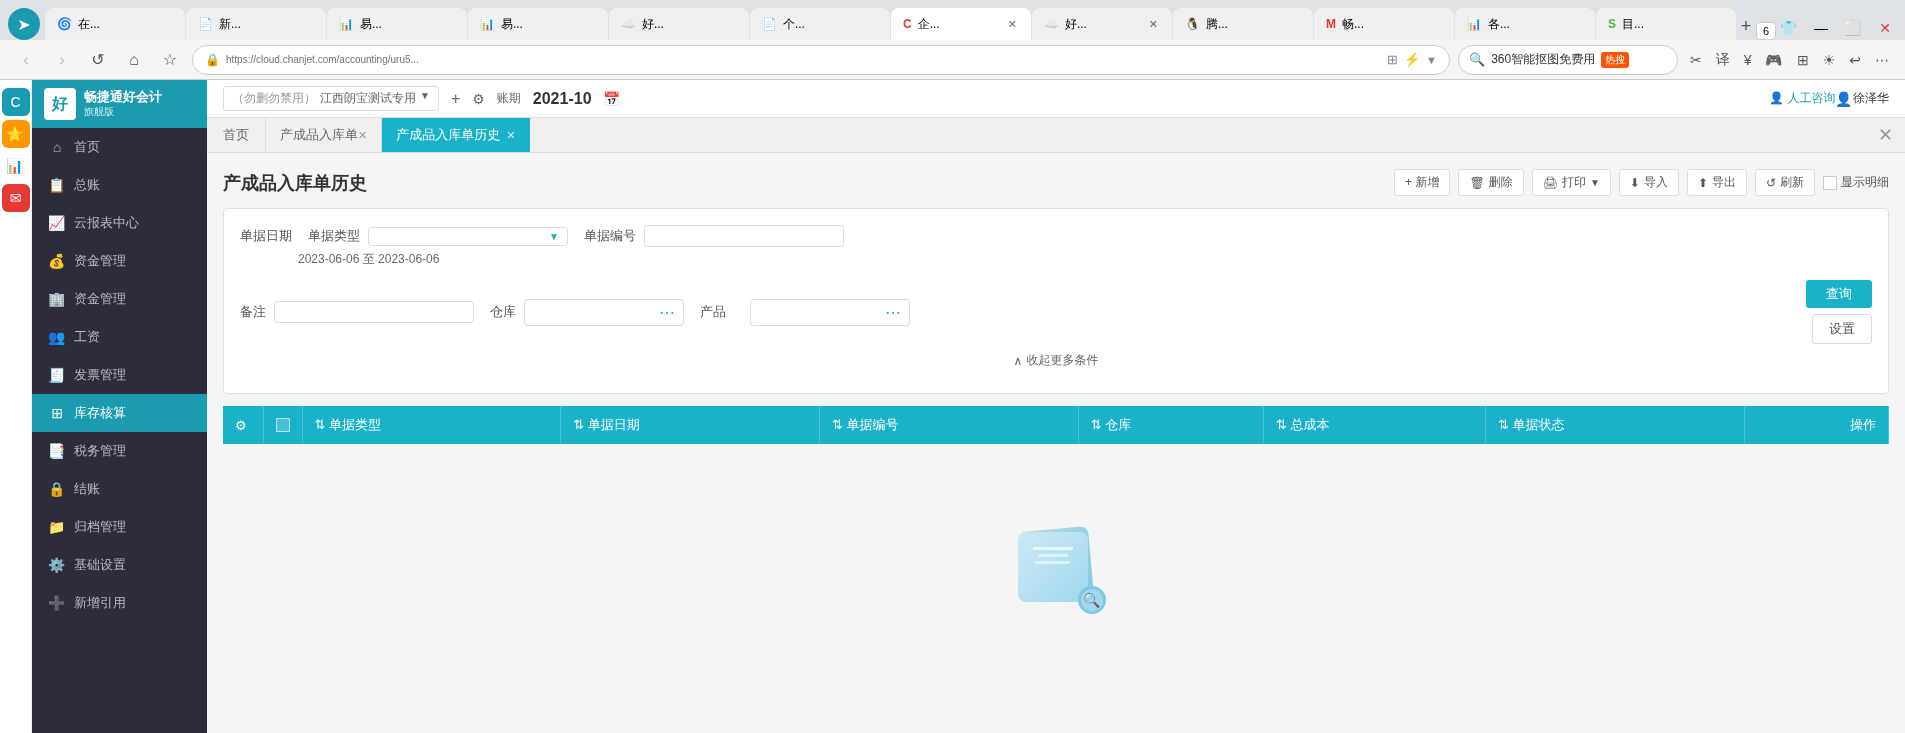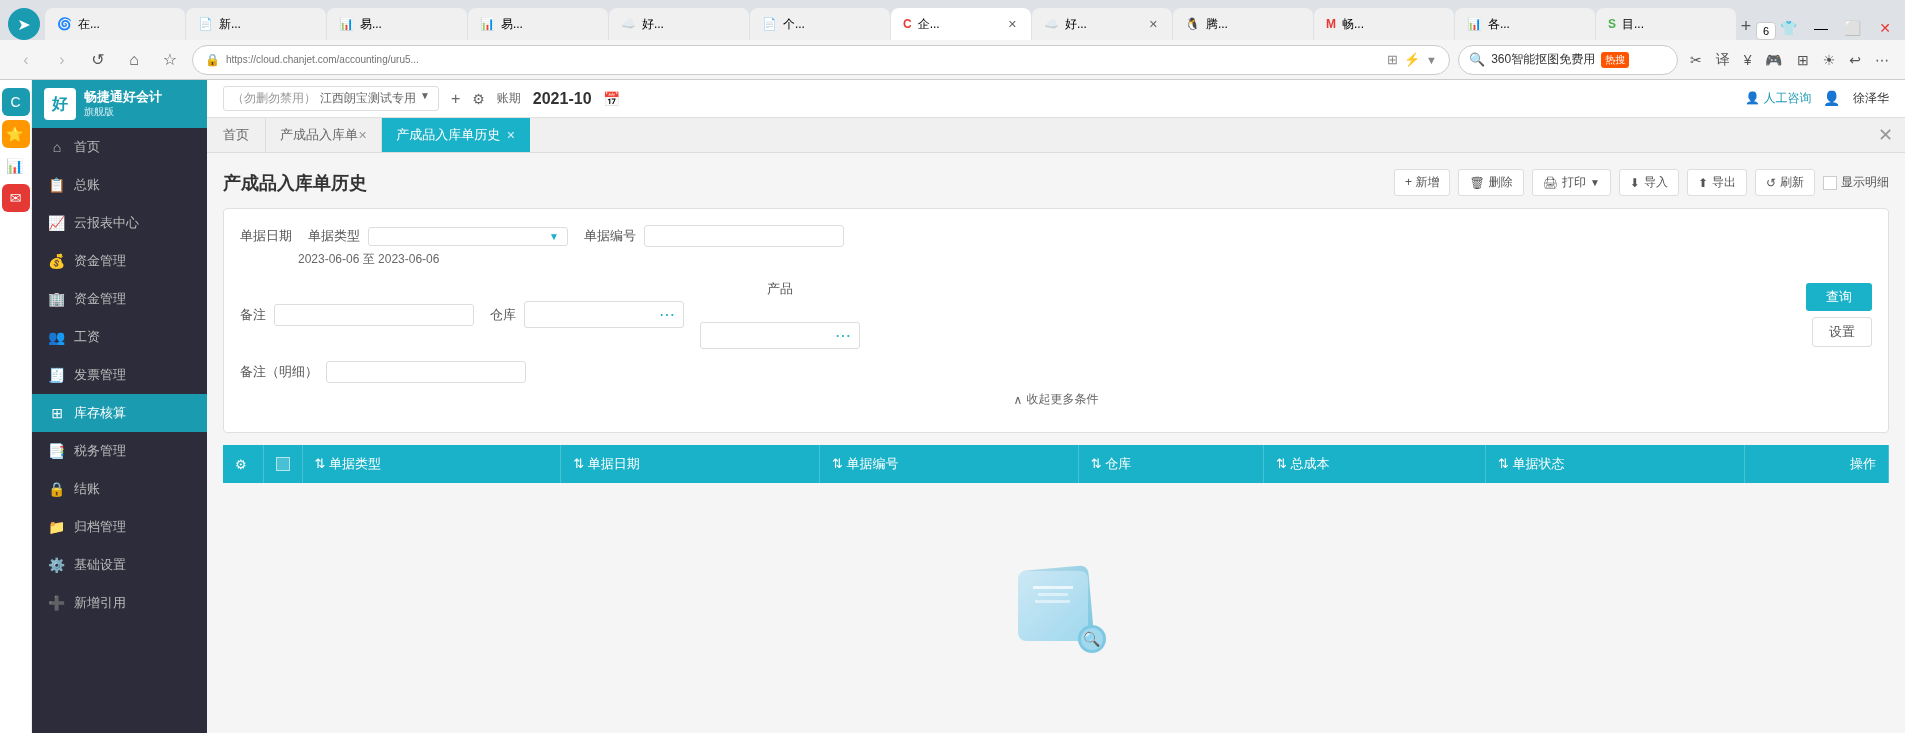--- a/index.html
+++ b/index.html
@@ -47,21 +47,21 @@
     .menu-icon { font-size: 14px; width: 18px; text-align: center; }
 
     
     .main-content { flex: 1; display: flex; flex-direction: column; background: #f5f5f5; overflow: hidden; }
 
     
     .top-bar { display: flex; align-items: center; background: #fff; padding: 6px 16px; border-bottom: 1px solid #e0e0e0; gap: 12px; min-height: 36px; }
     .company-select { display: flex; gap: 4px; font-size: 12px; color: #666; border: 1px solid #ddd; padding: 3px 8px; border-radius: 3px; cursor: pointer; }
     .period-label { font-size: 12px; color: #666; }
     .period-value { font-size: 16px; color: #333; font-weight: bold; }
-    .top-bar-right { margin-left: auto; display: flex; align-items: flex-start; gap: 12px; }
+    .top-bar-right { margin-left: auto; display: flex; align-items: flex-end; }
     .user-service { font-size: 12px; color: #1a9bb0; cursor: pointer; }
     .user-name { font-size: 12px; color: #333; }
 
     
     .content-area { flex: 1; padding: 16px; overflow-y: auto; }
     .page-title { font-size: 18px; font-weight: bold; color: #333; margin-bottom: 16px; }
 
     
     .content-toolbar { display: flex; align-items: center; justify-content: flex-end; gap: 8px; margin-bottom: 12px; }
     .toolbar-btn { display: flex; align-items: center; gap: 4px; padding: 4px 10px; border: 1px solid #ddd; background: #fff; border-radius: 3px; font-size: 12px; cursor: pointer; color: #555; }
@@ -379,37 +379,33 @@
             <span class="field-label">备注</span>
             <input class="input-field" type="text" style="">
           </div>
           <div style="display:flex;align-items:center;gap:8px;">
             <span class="field-label">仓库</span>
             <div style="display:flex;align-items:center;border:1px solid #ddd;padding:3px 8px;border-radius:3px;background:#fff;min-width:160px;">
               <span style="flex:1;font-size:12px;color:#ccc;"></span>
               <span class="more-dots">⋯</span>
             </div>
           </div>
-          <div style="display:flex;align-items:center;gap:24px;flex-direction:column;">
+          <div style="display:flex;align-items:center;gap:24px;">
             <span class="field-label">产品</span>
             <div style="display:flex;align-items:center;border:1px solid #ddd;padding:3px 8px;border-radius:3px;background:#fff;min-width:160px;">
               <span style="flex:1;font-size:12px;color:#ccc;"></span>
               <span class="more-dots">⋯</span>
             </div>
           </div>
           <div style="margin-left:auto;display:flex;flex-direction:column;align-items:flex-end;gap:6px;">
             <button class="query-btn">查询</button>
             <button class="settings-btn">设置</button>
           </div>
         </div>
 
-        <div style="margin-top:12px;display:flex;align-items:center;gap:8px;">
-          <span class="field-label">备注（明细）</span>
-          <input class="input-field" type="text" style="">
-        </div>
 
         <div class="collapse-row">
           <span class="collapse-text">
             <span>∧</span>
             <span>收起更多条件</span>
           </span>
         </div>
       </div>
 
       <div>

